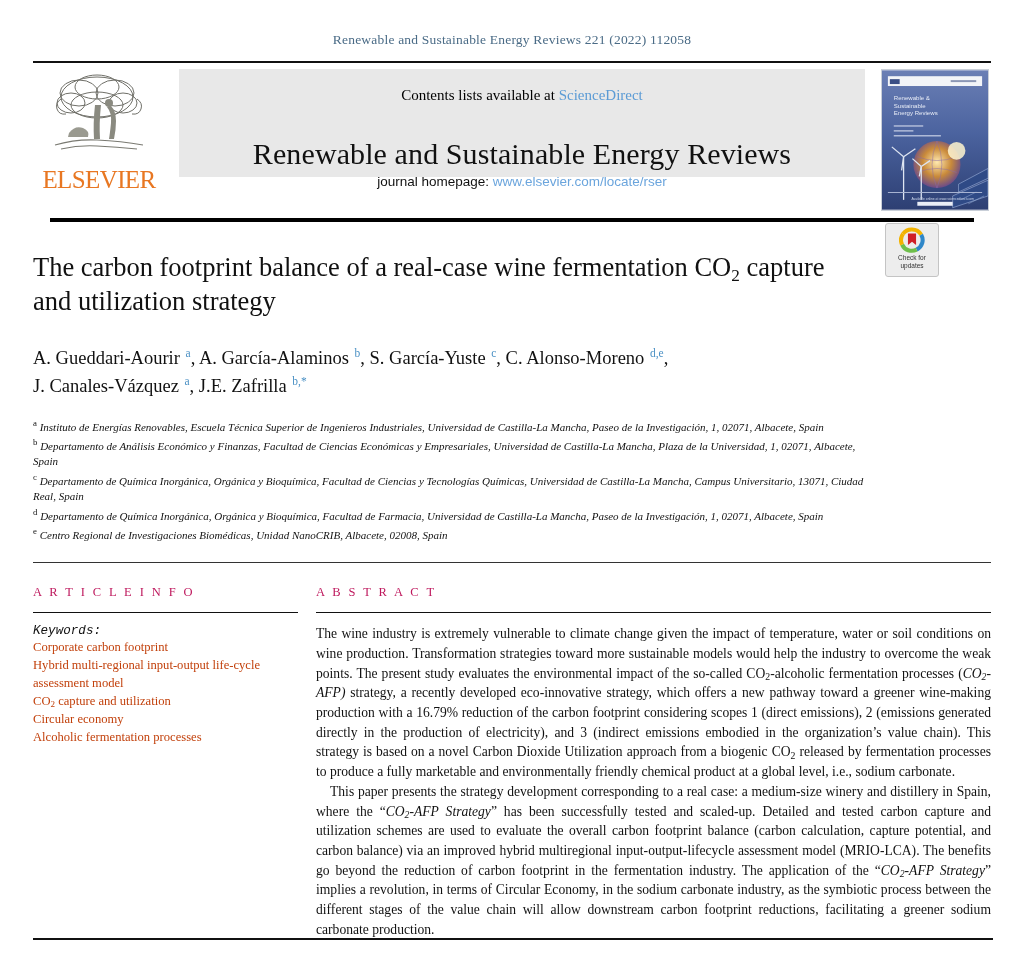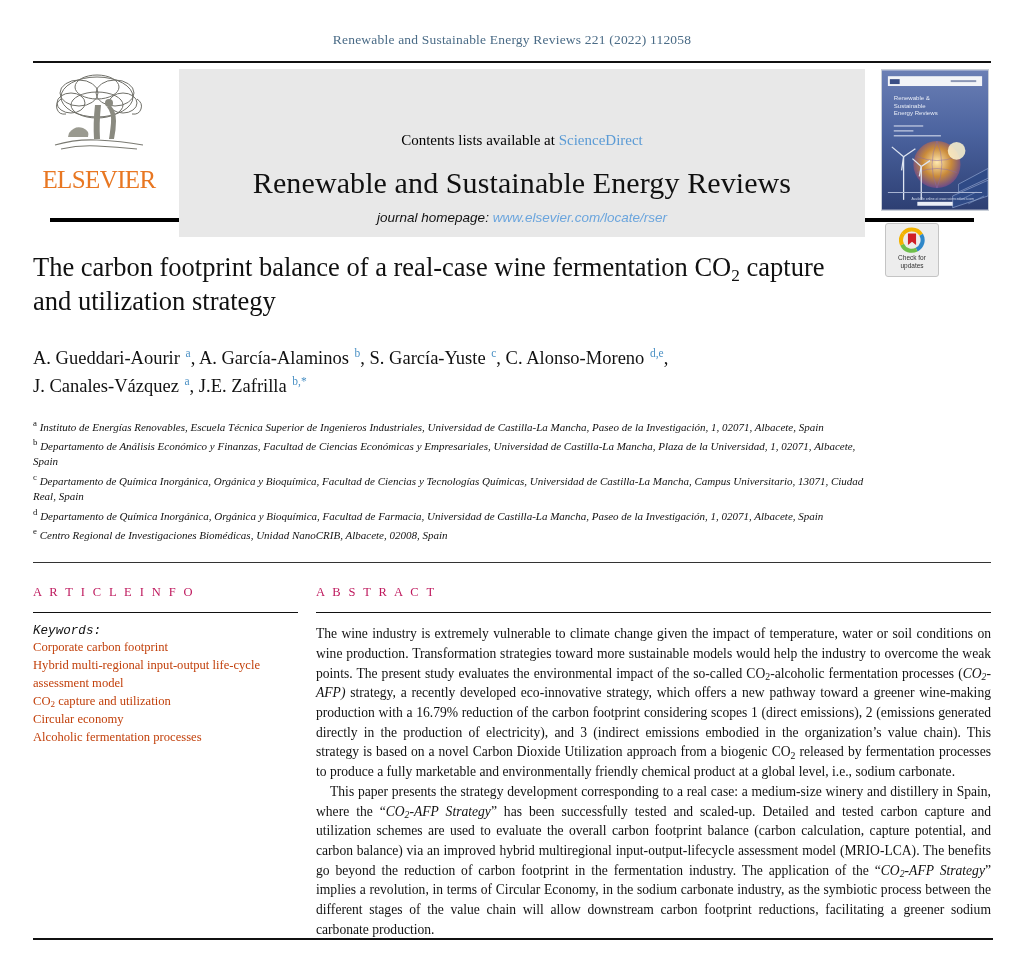--- a/index.html
+++ b/index.html
@@ -61,43 +61,42 @@
 
   
   .journal-panel {
     flex: 1 1 auto;
     background: #e8e8e8;
     margin-left: 14px;
     margin-right: 14px;
     display: flex;
     flex-direction: column;
     align-items: center;
-    justify-content: flex-end;
+    justify-content: flex-start;
     padding: 18px 10px 12px 10px;
-    height: 168px;
+    height: 108px;
   }
   .contents-line {
     font-family: "Liberation Serif", serif;
     font-size: 15px;
     color: #000;
   }
   .contents-line a { color: #5b9bd5; text-decoration: none; }
   .journal-title {
     font-family: "Liberation Serif", serif;
     font-size: 30px;
-    margin-top: 17px;
+    margin-top: 33px;
     color: #111;
     letter-spacing: .1px;
   }
   .homepage-line {
     font-family: "Liberation Sans", sans-serif;
     font-size: 13.5px;
-    margin-top: 10px;
-    color: #111;
-    font-style: italic;
+    margin-top: 3px;
+    color: #111;
   }
   .homepage-line a { color: #6ba5dd; text-decoration: none; }
 
   
   .cover-block {
     flex: 0 0 112px;
     width: 112px;
     display: flex;
     align-items: flex-start;
     justify-content: center;

